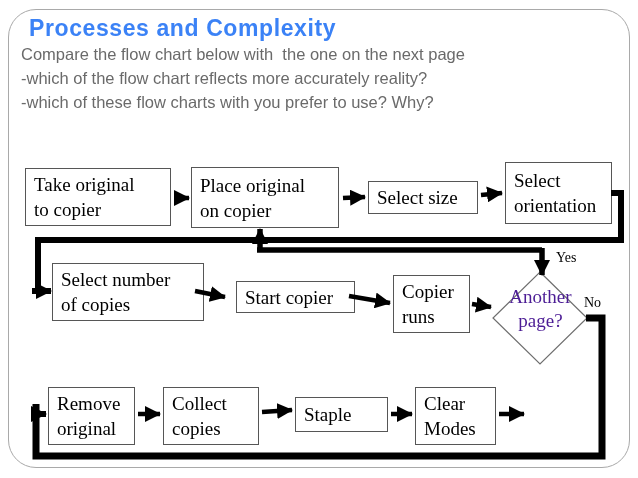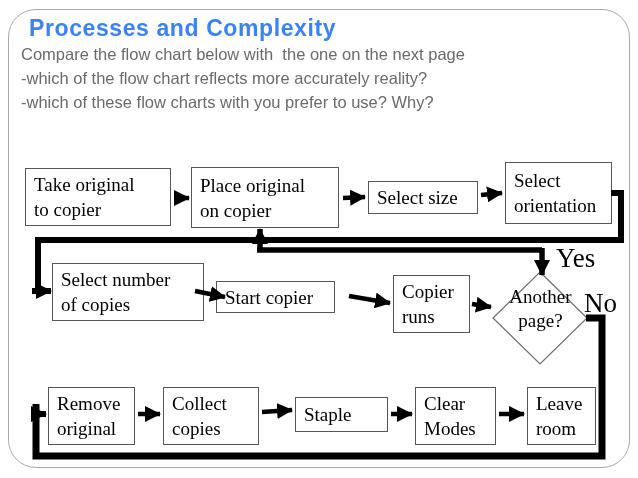--- a/index.html
+++ b/index.html
@@ -22,25 +22,25 @@
     font-size:16.5px;color:#6a6a6a;white-space:pre-wrap;
   }
   .bl0{top:45px}.bl1{top:69px}.bl2{top:93px}
   .node{
     position:absolute;box-sizing:border-box;background:#fff;
     border:1.4px solid #565656;color:#000;
     font-size:19px;line-height:25px;white-space:pre-line;
     display:flex;align-items:center;padding-left:8px;z-index:2;
   }
   .decision-text{
-    position:absolute;z-index:4;color:#000000;font-size:19px;line-height:24px;
+    position:absolute;z-index:4;color:#4c1d95;font-size:19px;line-height:24px;
     white-space:pre-line;text-align:center;
   }
   .branch-label{
-    position:absolute;z-index:4;color:#000;font-size:27px;line-height:22px;
+    position:absolute;z-index:4;color:#000;font-size:14px;line-height:22px;
   }
   svg.wires{position:absolute;left:0;top:0;z-index:3;pointer-events:none;}
   .wire{stroke:#000;fill:none;}
 </style>
 </head>
 <body>
 
 <div class="stage">
   <div class="frame"></div>
 
@@ -85,31 +85,29 @@
   <div class="node" style="left:191px;top:167px;width:148px;height:61px">Place original
 on copier</div>
   <div class="node" style="left:25px;top:168px;width:146px;height:58px">Take original
 to copier</div>
   <div class="node" style="left:368px;top:181px;width:110px;height:33px">Select size</div>
   <div class="node" style="left:505px;top:162px;width:107px;height:62px">Select
 orientation</div>
 
   <div class="node" style="left:52px;top:263px;width:152px;height:58px">Select number
 of copies</div>
-  <div class="node" style="left:216px;top:281px;width:119px;height:32px">Start copier</div>
+  <div class="node" style="left:236px;top:281px;width:119px;height:32px">Start copier</div>
   <div class="node" style="left:393px;top:275px;width:77px;height:58px">Copier
 runs</div>
 
   <div class="decision-text" style="left:496px;top:285px;width:89px;">Another
 page?</div>
   <div class="branch-label" style="left:556px;top:247px;">Yes</div>
   <div class="branch-label" style="left:584px;top:292px;">No</div>
 
   <div class="node" style="left:48px;top:387px;width:87px;height:58px">Remove
 original</div>
   <div class="node" style="left:163px;top:387px;width:96px;height:58px">Collect
 copies</div>
   <div class="node" style="left:415px;top:387px;width:81px;height:58px">Clear
 Modes</div>
   <div class="node" style="left:295px;top:397px;width:93px;height:35px">Staple</div>
-  <div class="node" style="left:527px;top:387px;width:69px;height:58px">Leave
-room</div>
 </div>
 
 </body></html>

